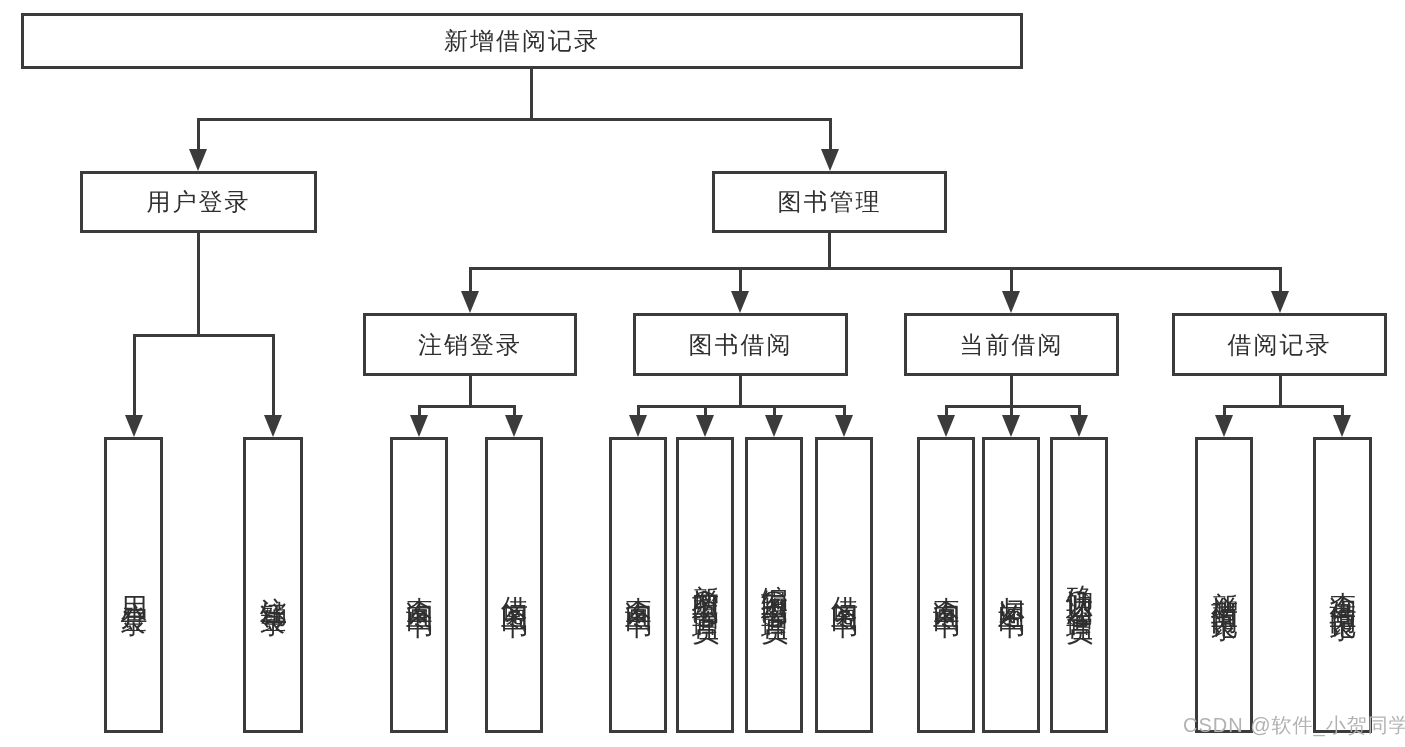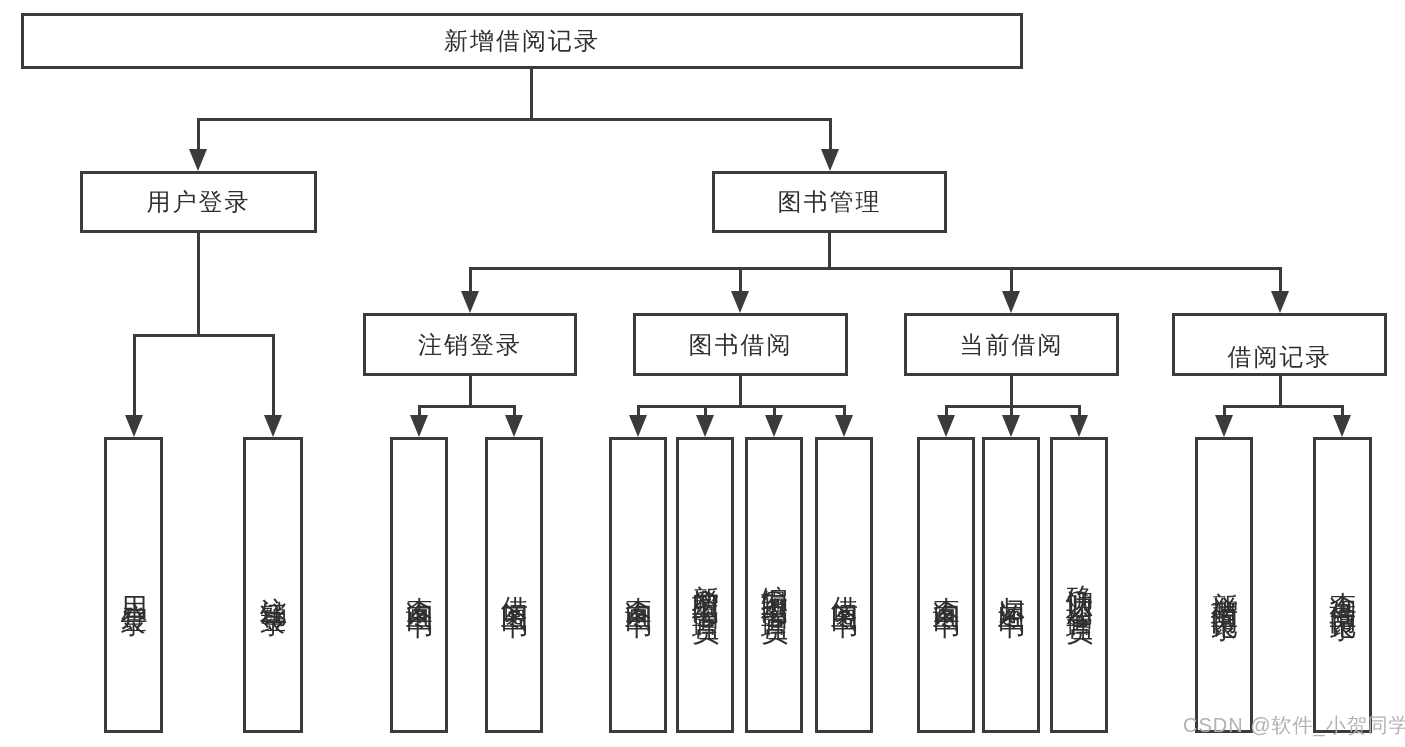--- a/index.html
+++ b/index.html
@@ -108,21 +108,21 @@
 
   <div class="hbox" style="left:363px;top:313px;width:214px;height:63px;">
     <span>注销登录</span>
   </div>
   <div class="hbox" style="left:904px;top:313px;width:215px;height:63px;">
     <span>当前借阅</span>
   </div>
   <div class="hbox" style="left:633px;top:313px;width:215px;height:63px;">
     <span>图书借阅</span>
   </div>
-  <div class="hbox" style="left:1172px;top:313px;width:215px;height:63px;align-items:flex-end;">
+  <div class="hbox" style="left:1172px;top:313px;width:215px;height:63px;">
     <span>借阅记录</span>
   </div>
 
   <div class="vbox" style="left:104px;top:437px;width:59px;height:296px;">
     <span class="t">用户登录</span>
   </div>
   <div class="vbox" style="left:243px;top:437px;width:60px;height:296px;">
     <span class="t">注销登录</span>
   </div>
 

